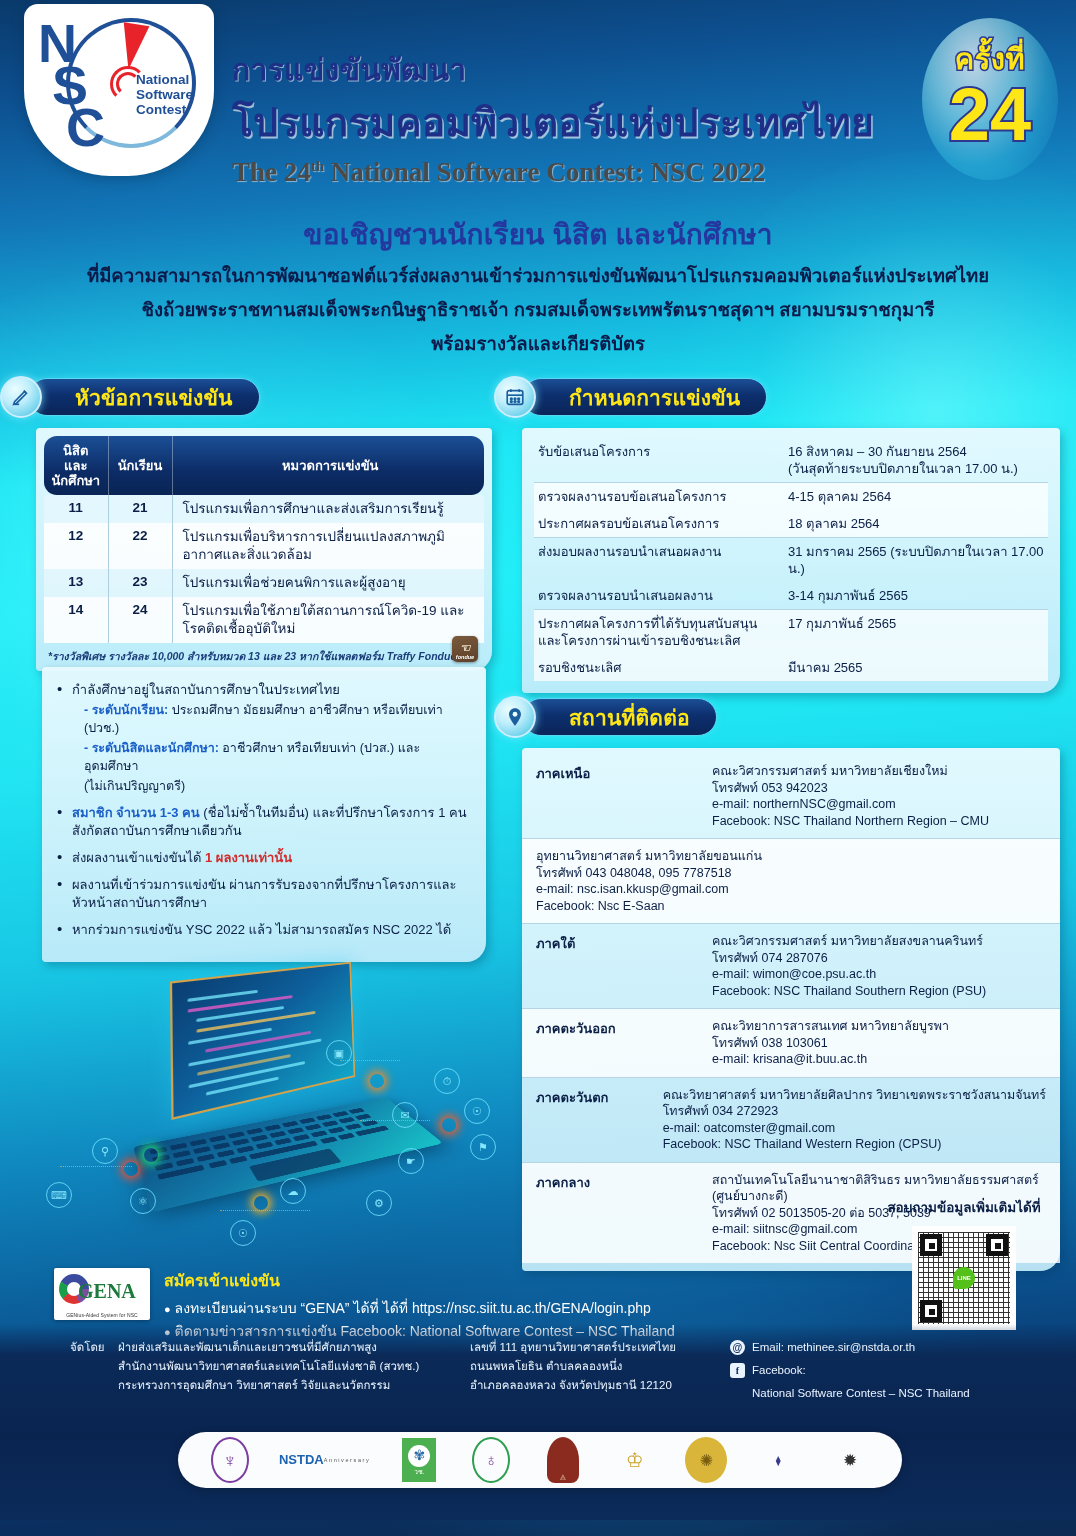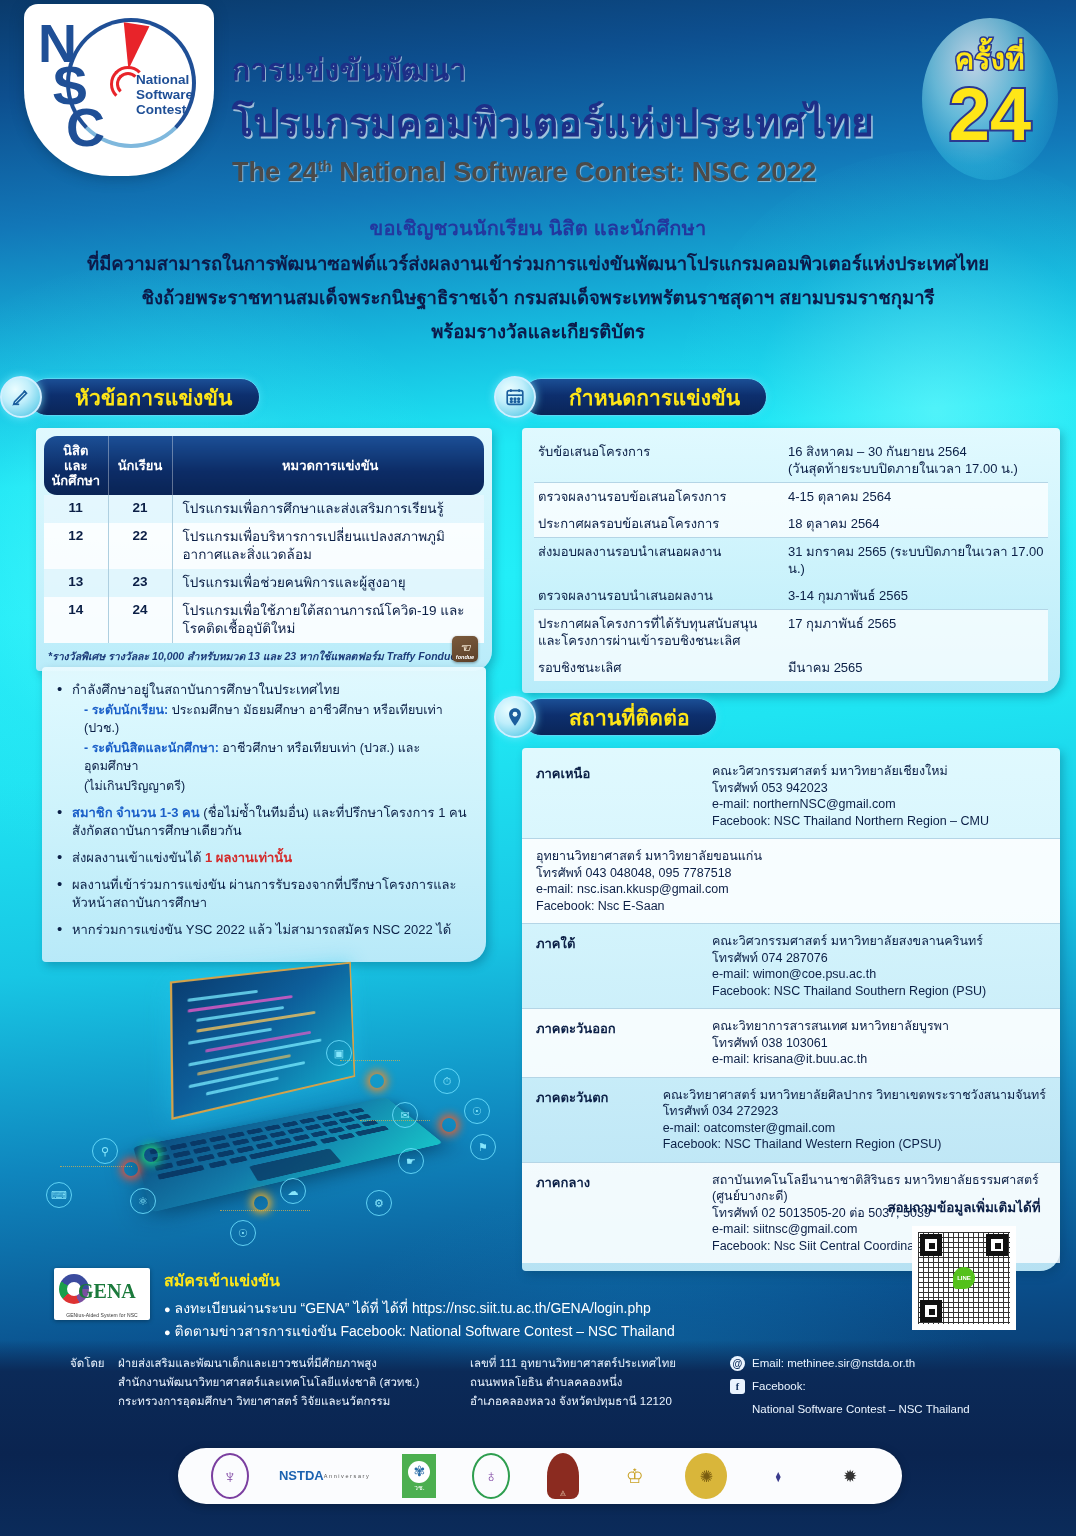--- a/index.html
+++ b/index.html
@@ -61,21 +61,21 @@
   #logo-arc2 {
     position:absolute; left:92px; top:68px; width:24px; height:24px;
     border:3px solid #e8242a; border-radius:50%;
     border-right-color:transparent; border-bottom-color:transparent;
   }
   #logo-words {
     position:absolute; left:112px; top:68px; width:76px;
     color:#1f4f96; font-size:13.5px; font-weight:bold; line-height:15px;
     text-align:left;
   }
-  #title-block { position:absolute; left:232px; top:46px; width:690px; }
+  #title-block { position:absolute; left:232px; top:46px; width:690px;font-family:Liberation Serif, serif; }
   .t-line1 {
     font-size:30px; font-weight:bold; color:#1d2f87;
     text-shadow: 1px 1px 0 rgba(255,255,255,.55);
     letter-spacing:.3px;
   }
   .t-line2 {
     font-size:39px; font-weight:bold; color:#1d2f87; margin-top:-2px;
     text-shadow: 1.5px 1.5px 0 rgba(255,255,255,.6);
     letter-spacing:.2px; white-space:nowrap;
   }
@@ -97,21 +97,21 @@
   }
   #badge-24 .b-num {
     margin-top:-6px; font-size:74px; font-weight:bold; color:#ffe617;
     -webkit-text-stroke: 4px #2b3990; paint-order: stroke fill;
     line-height:78px;
   }
 
   
   #invite { position:absolute; left:0; top:212px; width:1076px; text-align:center; }
   #invite .inv-head {
-    font-size:20px; font-weight:bold; color:#23379e; letter-spacing:.2px;
+    font-size:28px; font-weight:bold; color:#23379e; letter-spacing:.2px;
   }
   #invite .inv-line {
     font-size:18.5px; font-weight:bold; color:#0c1a4a; margin-top:5px;
   }
 
   
   .sec-head { position:relative; height:38px; }
   .sec-pill {
     position:absolute; left:28px; top:0; height:38px;
     background: linear-gradient(180deg, #1b4f96 0%, #0d2f6e 45%, #0a2558 100%);
@@ -312,21 +312,21 @@
   #reg-text .reg-title {
     font-size:16px; font-weight:bold; color:#ffe617; margin-bottom:4px;
   }
   #reg-text .reg-line {
     font-size:14px; color:#ffffff; line-height:22px;
   }
   #reg-text .reg-line .rb { color:#ffffff; font-size:11px; }
 
   
   #footer {
-    position:absolute; left:0; bottom:0; width:1076px; height:196px;
+    position:absolute; left:0; bottom:16px; width:1076px; height:196px;
     background: linear-gradient(180deg, rgba(9,32,70,0) 0%, #0b2a58 16%, #0a2450 58%, #0b2b5a 100%);
   }
   #footer-cols {
     position:absolute; left:0; top:14px; width:1076px; display:flex;
     padding-left:70px; font-size:11.5px; color:#eaf4ff; line-height:19px;
   }
   #fc1 { width:400px; display:flex; }
   #fc1 .lbl { width:48px; flex:0 0 auto; }
   #fc2 { width:260px; }
   #fc3 { width:300px; }

